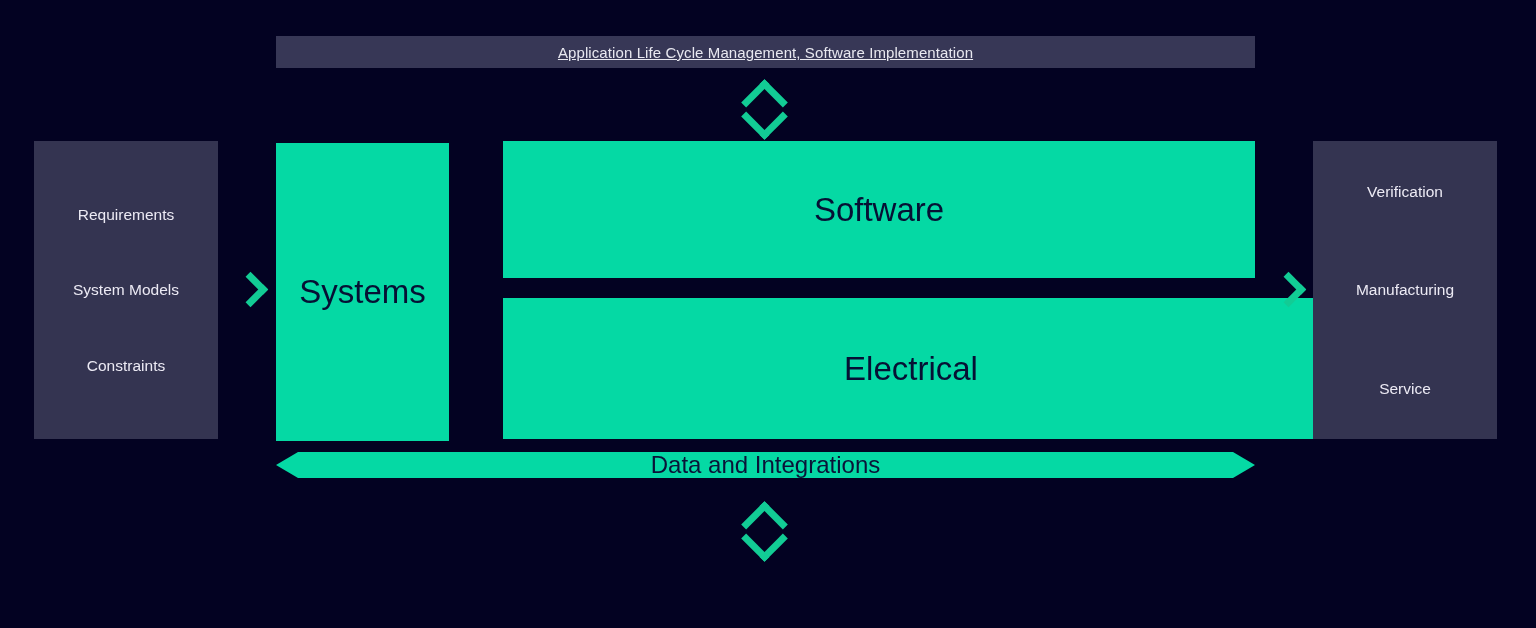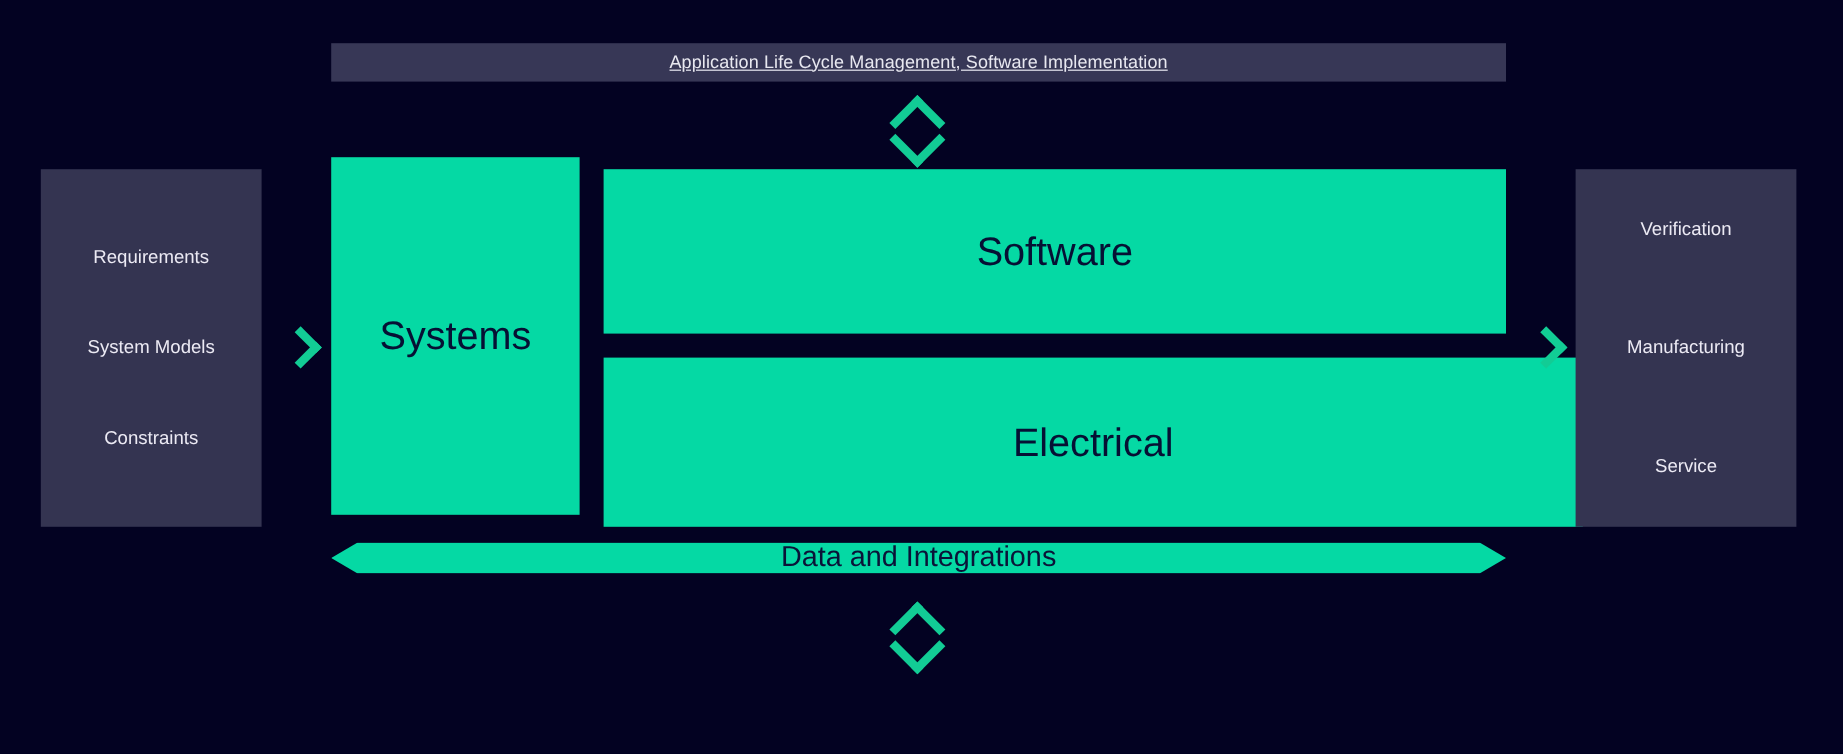--- a/index.html
+++ b/index.html
@@ -67,22 +67,22 @@
     position: absolute;
     background: #05d9a4;
     color: #061034;
     display: flex;
     align-items: center;
     justify-content: center;
     font-size: 33px;
     white-space: nowrap;
   }
   #block-systems {
-    left: 276px;  top: 131px;
-    width: 207px; height: 298px;
+    left: 276px;  top: 143px;
+    width: 173px; height: 298px;
   }
   #block-software {
     left: 503px;  top: 141px;
     width: 752px; height: 137px;
   }
   #block-electrical {
     left: 503px;  top: 298px;
     width: 816px; height: 141px;
   }
 

